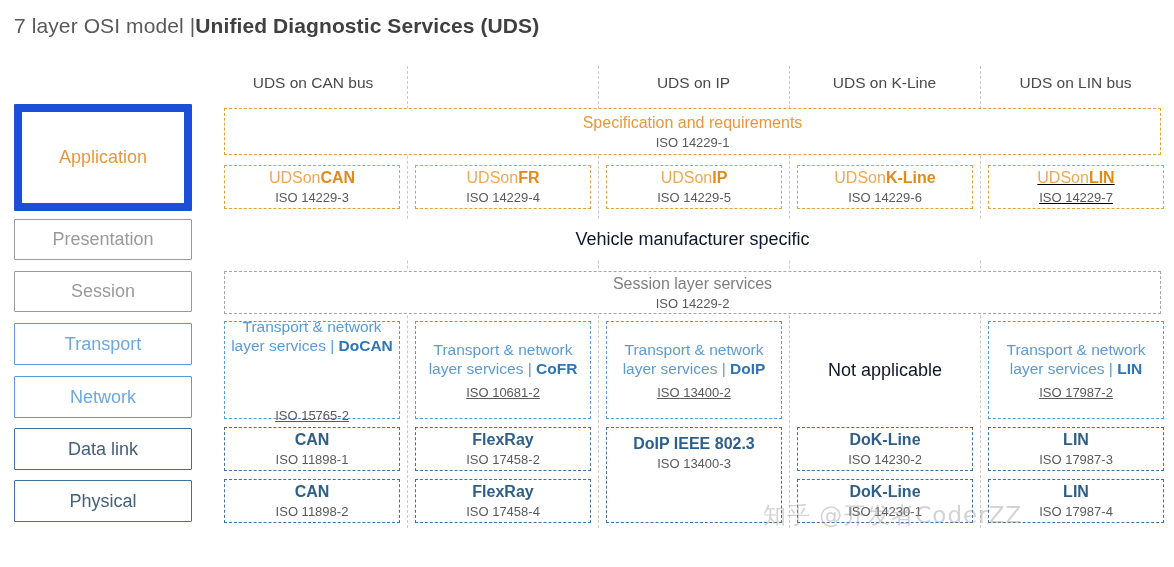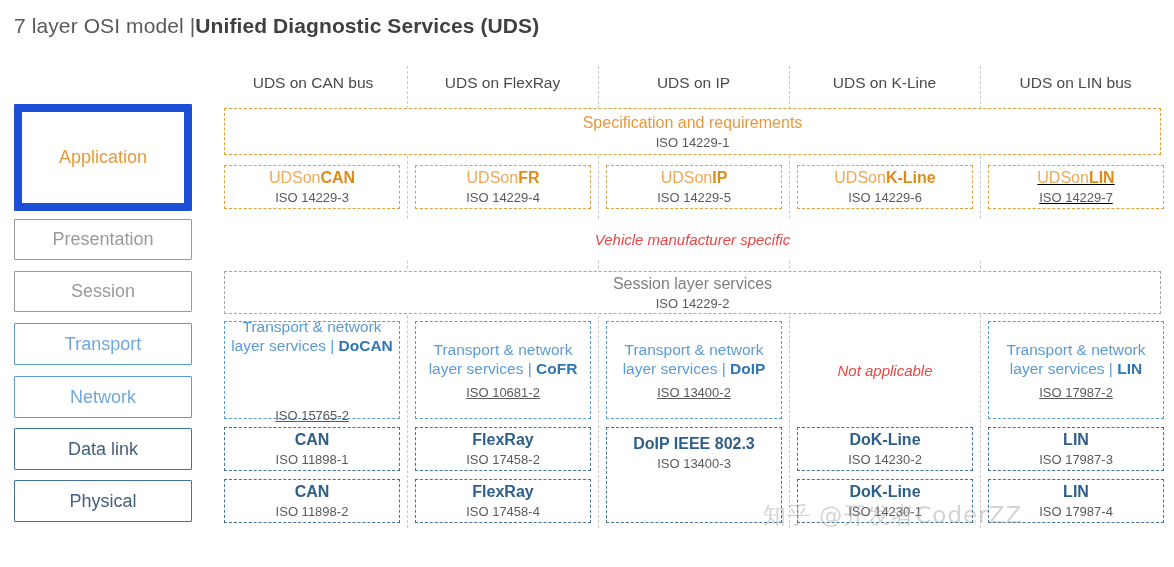--- a/index.html
+++ b/index.html
@@ -104,21 +104,21 @@
   }
   .iso.tight { margin-top: 7px; text-decoration: underline; }
 
   .orange-light { color: #F0A855; }
   .orange-bold  { color: #E08B18; font-weight: bold; }
   .orange-head  { color: #E8983B; }
   .blue-light   { color: #5B9BD5; }
   .blue-bold    { color: #2E75B6; font-weight: bold; }
   .blue-dark-b  { color: #2E5F8A; font-weight: bold; }
   .gray-txt     { color: #7f7f7f; }
-  .italic-gray  { color: #ef4444; font-style: italic; font-size: 15px; }
+  .italic-gray  { color: #0f172a; font-size: 18px; }
 
   
   #watermark {
     position: absolute;
     left: 763px;
     top: 500px;
     font-size: 23px;
     color: rgba(150,150,150,0.42);
     white-space: nowrap;
     letter-spacing: 1px;
@@ -134,21 +134,20 @@
 </div>
 
 <div class="diagram">
 
   <div class="col-sep" style="left:407px;"></div>
   <div class="col-sep" style="left:598px;"></div>
   <div class="col-sep" style="left:789px;"></div>
   <div class="col-sep" style="left:980px;"></div>
 
   <div class="col-head" style="left:220px; width:186px;">UDS on CAN bus</div>
-  <div class="col-head" style="left:409px; width:187px;">UDS on FlexRay</div>
   <div class="col-head" style="left:791px; width:187px;">UDS on K-Line</div>
   <div class="col-head" style="left:600px; width:187px;">UDS on IP</div>
   <div class="col-head" style="left:982px; width:187px;">UDS on LIN bus</div>
 
   <div class="osi app" style="top:104px;  height:107px;">
       <span>Application</span>
     </div>
   <div class="osi gray" style="top:219px;  height:41px;">
       <span>Presentation</span>
     </div>

